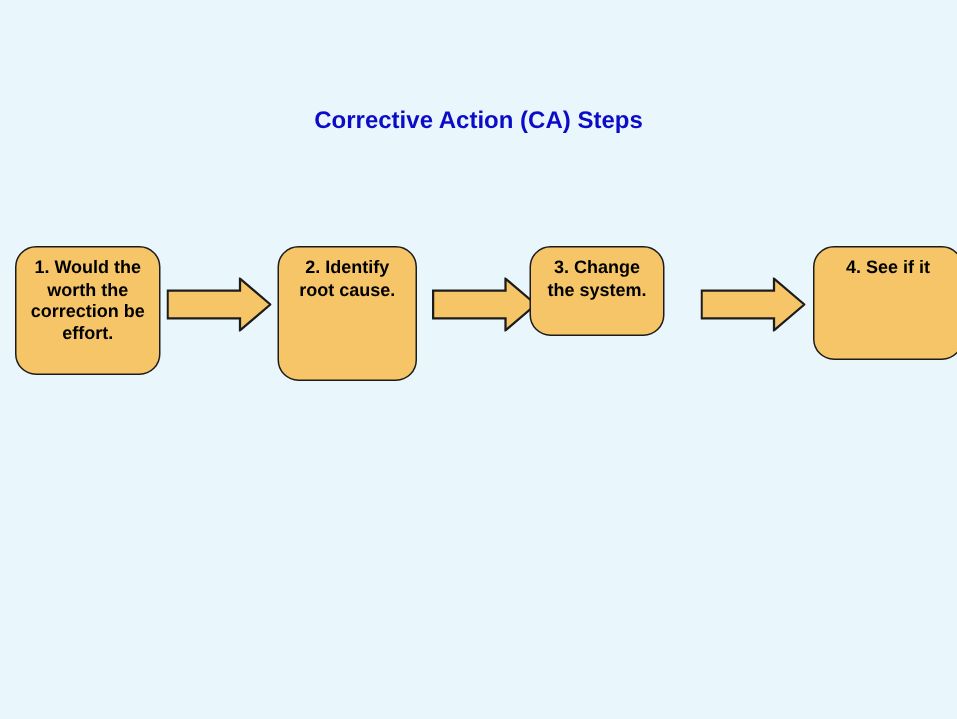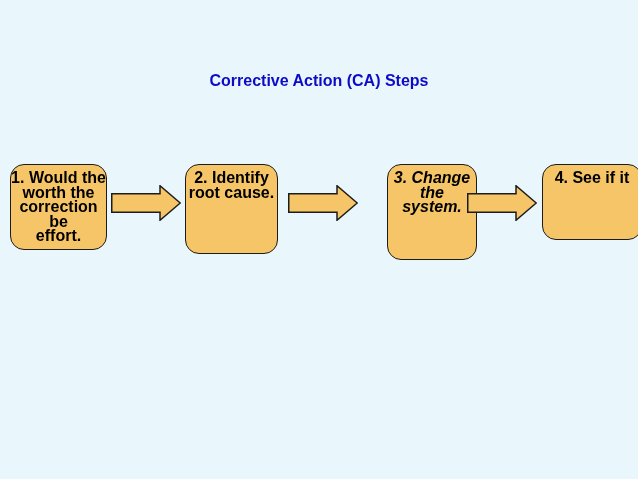--- a/index.html
+++ b/index.html
@@ -27,29 +27,29 @@
     color: var(--title-text, #0C0CC8);
   }
   .box {
     position: absolute;
     box-sizing: border-box;
     background: var(--box-fill, #F6C567);
     border: 1.5px solid var(--box-border, #1C1C1C);
     border-radius: 14px;
     text-align: center;
     padding-top: 6px;
-    font-size: 16px;
+    font-size: 12px;
     line-height: 14.5px;
     font-weight: bold;
     color: var(--box-text, #000000);
   }
   .box .ln { display: block; }
   .box1 { left: 10px;  top: 164px; width: 97px; height: 86px; }
   .box2 { left: 185px; top: 164px; width: 93px; height: 90px; }
-  .box3 { left: 387px; top: 164px; width: 90px; height: 96px; font-style: italic; }
+  .box3 { left: 353px; top: 164px; width: 90px; height: 60px; }
   .box4 { left: 542px; top: 164px; width: 100px; height: 76px; }
   .arrow {
     position: absolute;
     top: 185px;
     width: 70px;
     height: 36px;
   }
   .arrow path {
     fill: var(--box-fill, #F6C567);
     stroke: var(--box-border, #1C1C1C);

